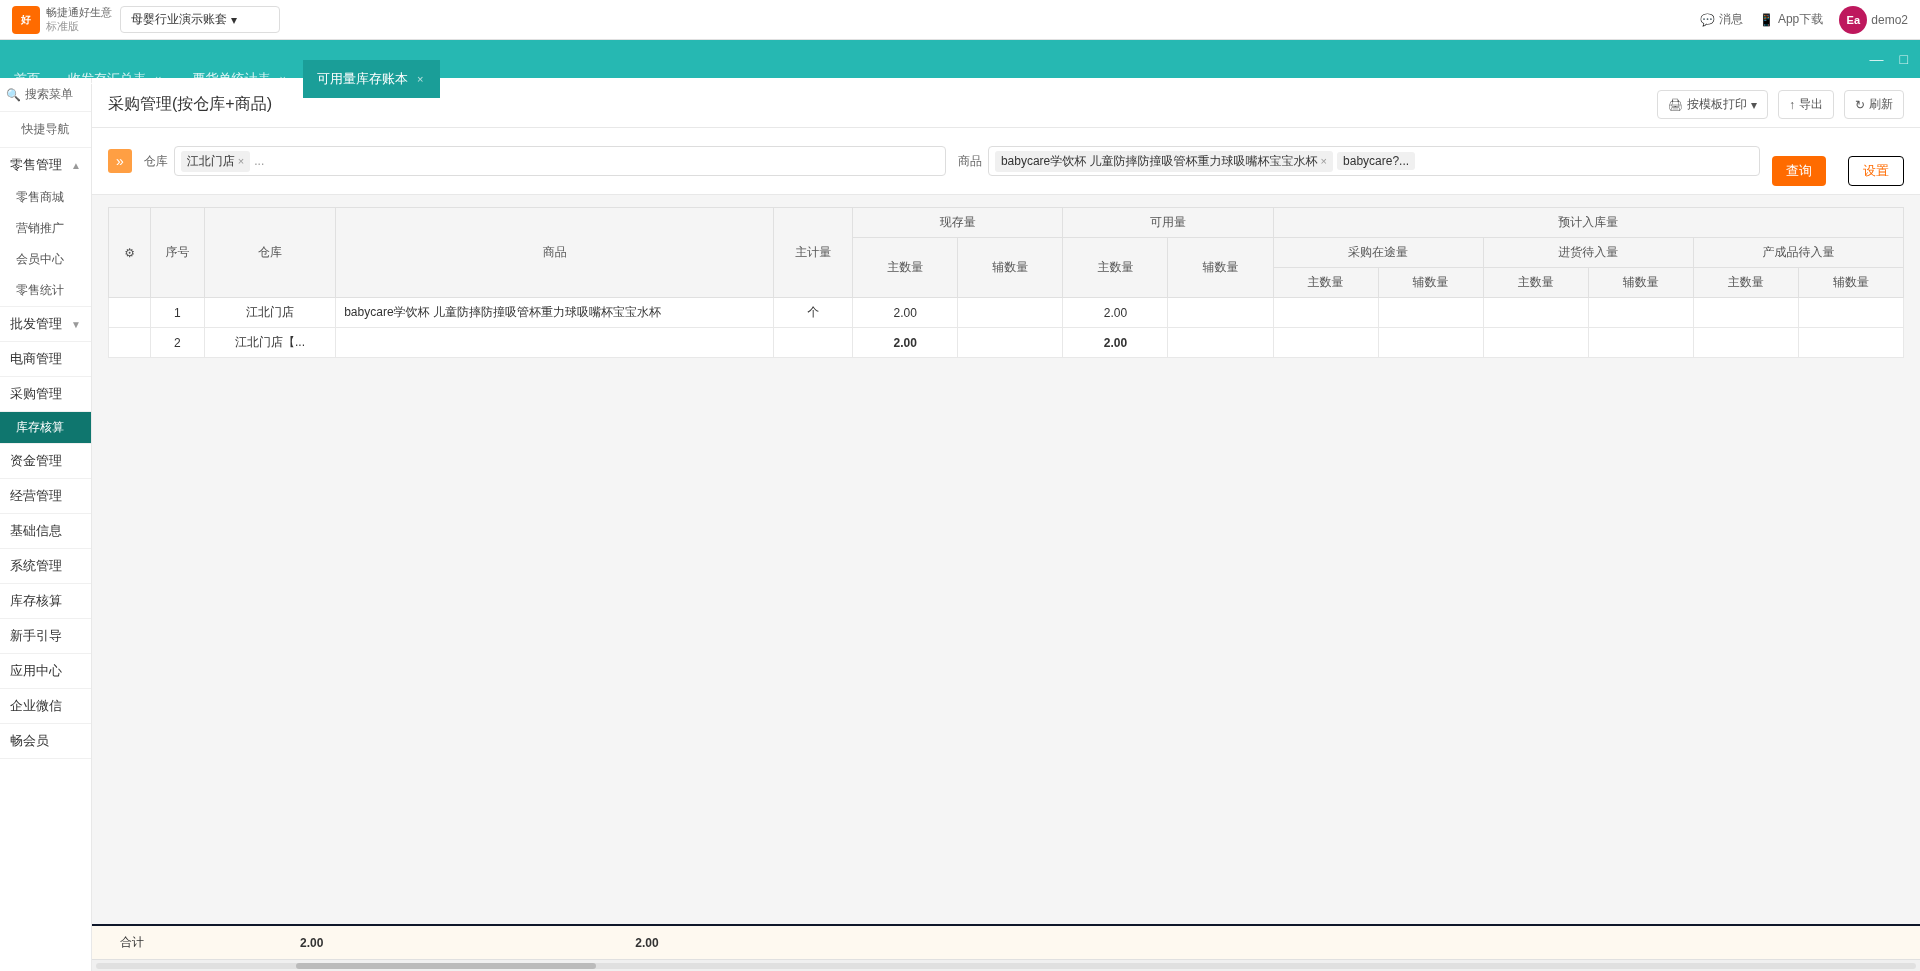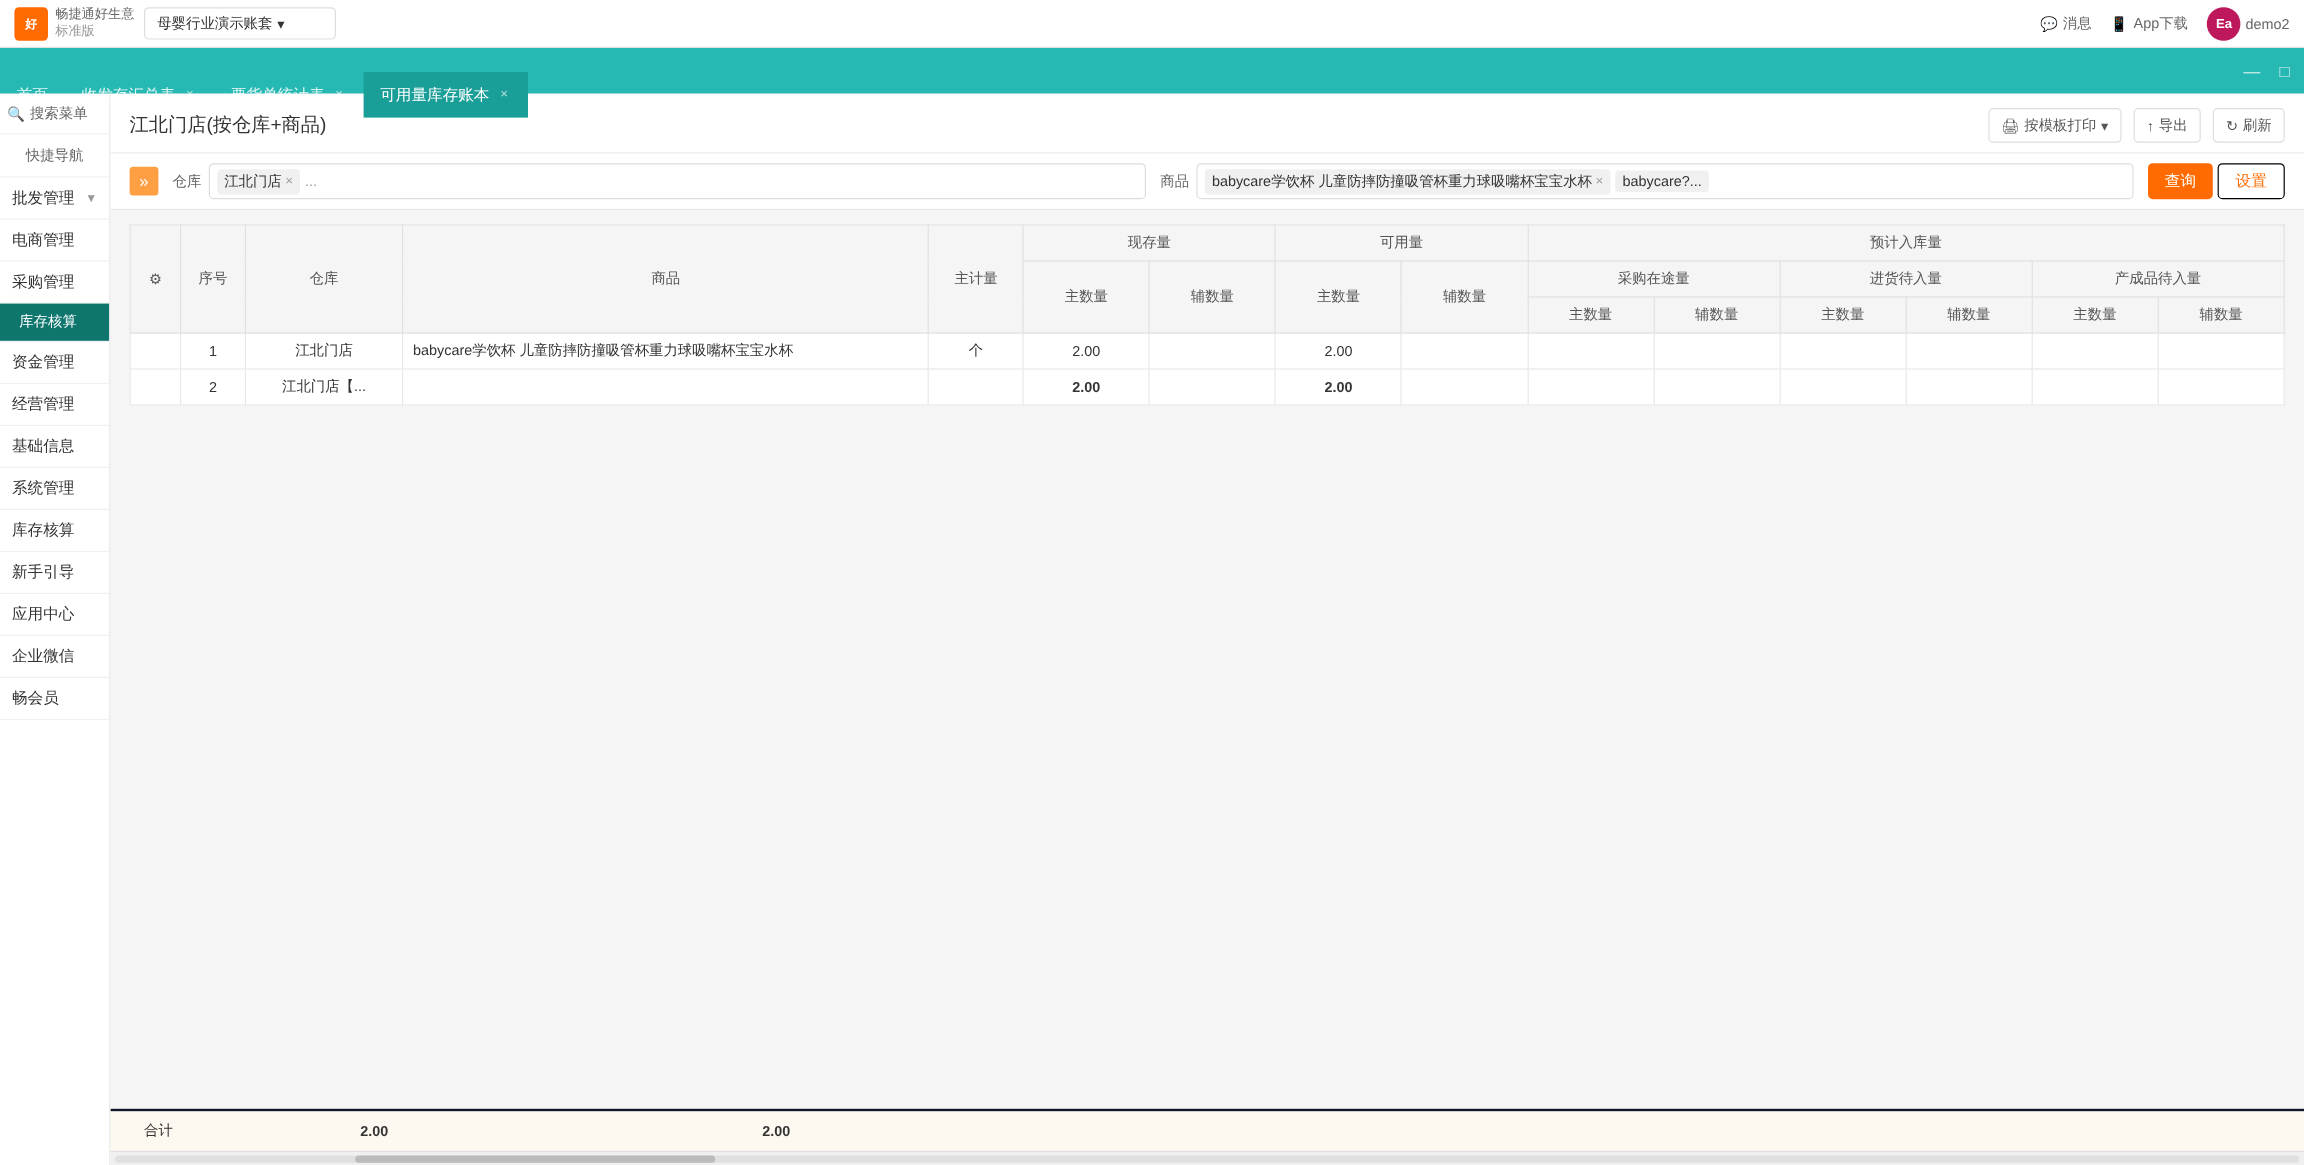--- a/index.html
+++ b/index.html
@@ -194,21 +194,21 @@
       min-height: 30px;
       background: #fff;
     }
     .filter-tag {
       display: flex; align-items: center; gap: 3px;
       background: #f0f0f0; border-radius: 3px;
       padding: 2px 6px; font-size: 12px; color: #333;
     }
     .filter-tag-close { color: #999; cursor: pointer; font-size: 11px; }
     .filter-more { color: #999; font-size: 12px; cursor: pointer; }
-    .filter-action-btns { display: flex; gap: 4px; margin-left: auto; }
+    .filter-action-btns { display: flex; gap: 22px; margin-left: auto; margin-top: 20px; }
     .btn-primary {
       background: #ff6b00; color: white; border: none;
       padding: 5px 14px; border-radius: 4px; cursor: pointer; font-size: 13px;
     }
     .btn-secondary {
       background: #fff; color: #ff6b00; border: 1px solid #000000;
       padding: 5px 14px; border-radius: 4px; cursor: pointer; font-size: 13px;
     }
 
     
@@ -353,20 +353,38 @@
   <div class="sidebar">
     <div class="sidebar-search">
       <span>🔍</span>
       <span>搜索菜单</span>
     </div>
     <div class="sidebar-nav">
       <span>快捷导航</span>
     </div>
     <div class="sidebar-group">
       <div class="sidebar-group-header">
+        <span>零售管理</span>
+        <span class="arrow">▲</span>
+      </div>
+      <div class="sidebar-item">
+        <span>零售商城</span>
+      </div>
+      <div class="sidebar-item">
+        <span>营销推广</span>
+      </div>
+      <div class="sidebar-item">
+        <span>会员中心</span>
+      </div>
+      <div class="sidebar-item">
+        <span>零售统计</span>
+      </div>
+    </div>
+    <div class="sidebar-group">
+      <div class="sidebar-group-header">
         <span>批发管理</span>
         <span class="arrow">▼</span>
       </div>
     </div>
     <div class="sidebar-group">
       <div class="sidebar-group-header">
         <span>电商管理</span>
       </div>
     </div>
     <div class="sidebar-group">
@@ -422,21 +440,21 @@
     <div class="sidebar-group">
       <div class="sidebar-group-header">
         <span>畅会员</span>
       </div>
     </div>
   </div>
 
   <div class="content-area">
 
     <div class="page-header">
-      <div class="page-title">江北门店(按仓库+商品)</div>
+      <div class="page-title">采购管理(按仓库+商品)</div>
       <div class="page-actions">
         <div class="action-btn">
           <span>🖨</span>
           <span>按模板打印</span>
           <span>▾</span>
         </div>
         <div class="action-btn">
           <span>↑</span>
           <span>导出</span>
         </div>

